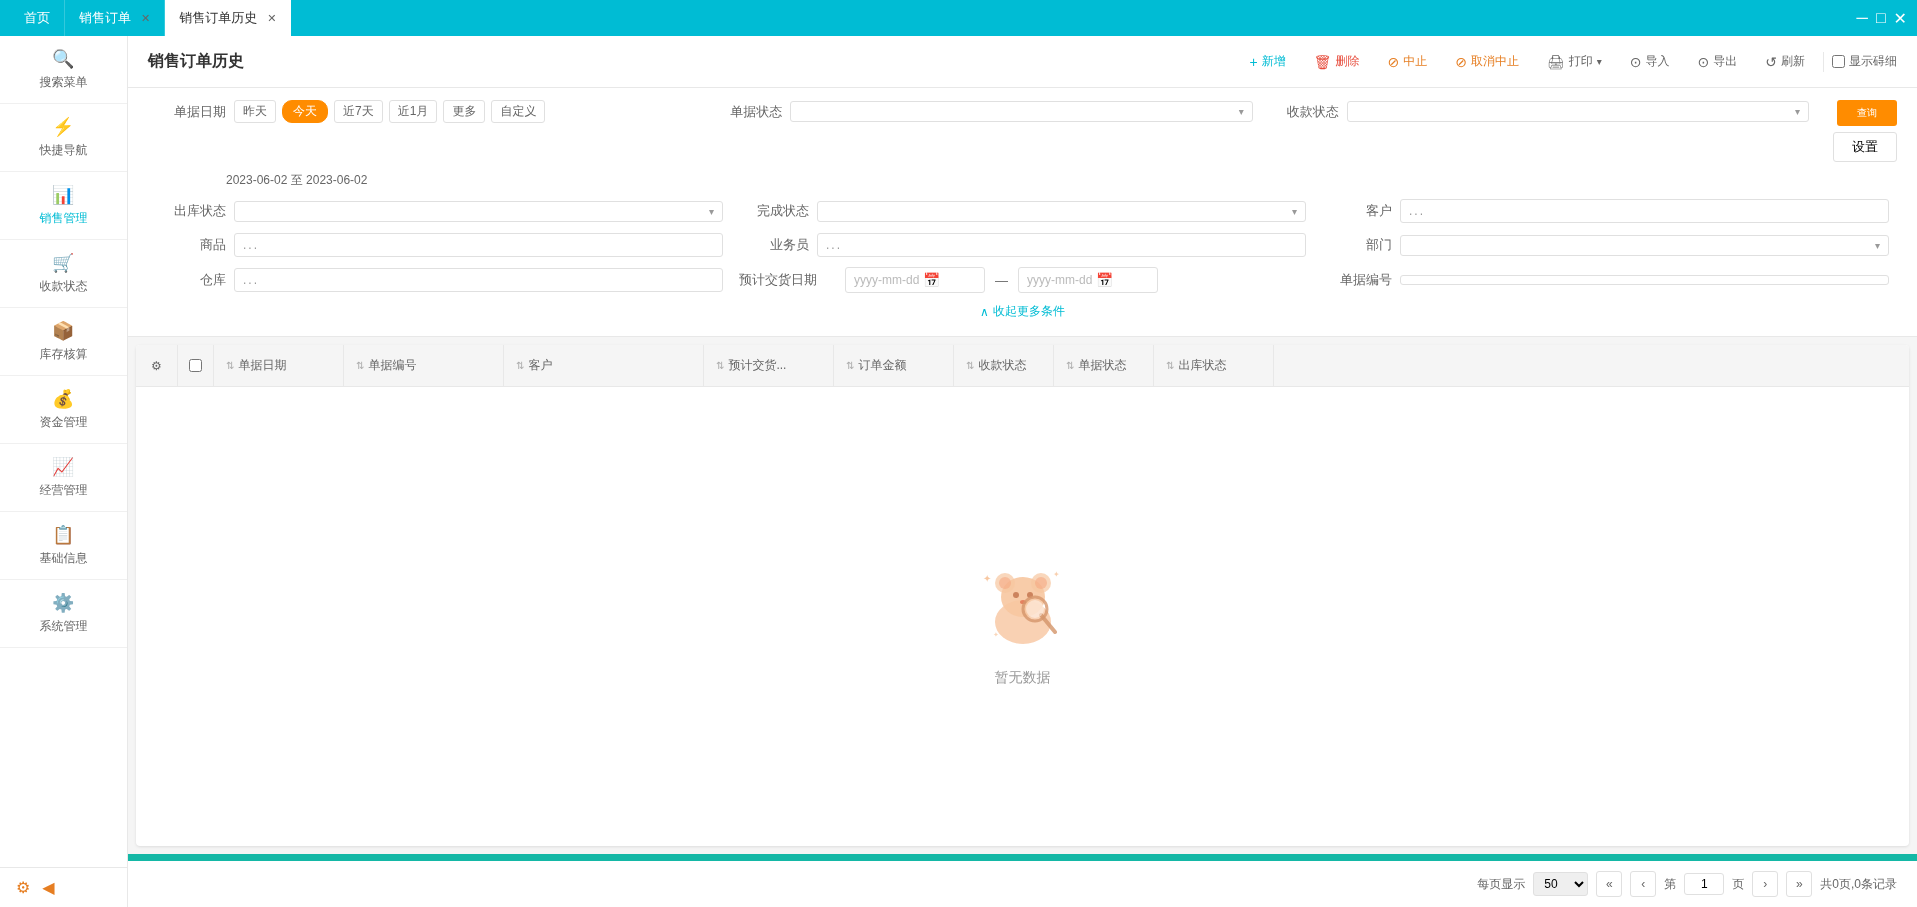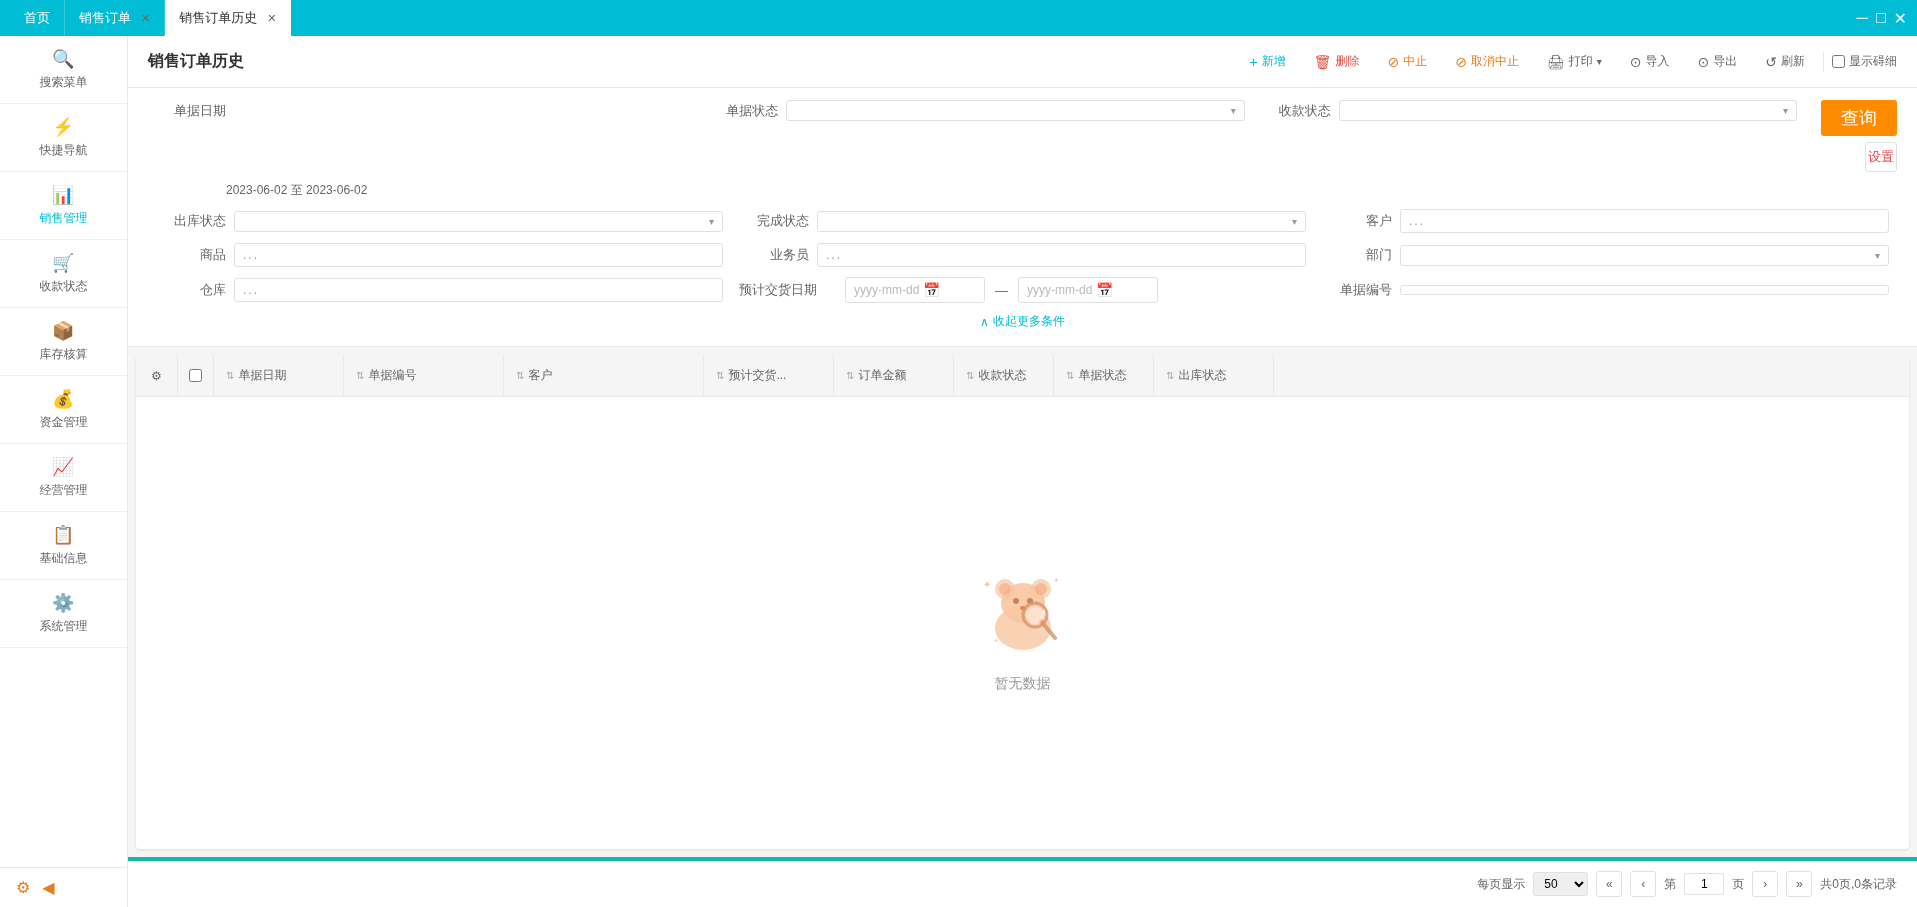--- a/index.html
+++ b/index.html
@@ -71,28 +71,28 @@
     .table-col.status2-col { width: 100px; }
     .table-col.stock-col { width: 120px; }
     .table-col.action-col { flex: 1; justify-content: flex-end; }
     .sort-icon { font-size: 10px; color: #aaa; }
 
     
     .empty-state { flex: 1; display: flex; flex-direction: column; align-items: center; justify-content: center; gap: 12px; padding: 40px; }
     .empty-text { font-size: 14px; color: #999; }
 
     
-    .pagination { background: white; border-top: 4px solid #14b8a6; padding: 10px 20px; display: flex; align-items: center; justify-content: flex-end; gap: 8px; flex-shrink: 0; font-size: 12px; color: #666; }
+    .pagination { background: white; border-top: 7px solid #14b8a6; padding: 10px 20px; display: flex; align-items: center; justify-content: flex-end; gap: 8px; flex-shrink: 0; font-size: 12px; color: #666; }
     .page-size-select { border: 1px solid #e0e0e0; border-radius: 3px; padding: 3px 6px; font-size: 12px; cursor: pointer; }
     .page-btn { width: 26px; height: 26px; border: 1px solid #e0e0e0; border-radius: 3px; background: white; cursor: pointer; display: flex; align-items: center; justify-content: center; font-size: 12px; color: #666; }
     .page-input { width: 40px; border: 1px solid #e0e0e0; border-radius: 3px; padding: 3px 6px; font-size: 12px; text-align: center; }
 
     
-    .query-btn { background: #ff8c00; color: white; border: none; border-radius: 3px; padding: 6px 20px; font-size: 18px; cursor: pointer; }
-    .set-btn { border: 1px solid #e0e0e0; background: white; color: #ef4444; border-radius: 3px; padding: 5px 2px; font-size: 13px; cursor: pointer; }
+    .query-btn { background: #ff8c00; color: white; border: none; border-radius: 3px; padding: 6px 20px; font-size: 10px; cursor: pointer; }
+    .set-btn { border: 1px solid #e0e0e0; background: white; color: #000000; border-radius: 3px; padding: 5px 18px; font-size: 13px; cursor: pointer; }
     .query-actions { display: flex; flex-direction: column; gap: 6px; align-items: flex-end; }
     .filter-cell { display: flex; align-items: center; gap: 8px; padding: 0 8px; }
   </style>
 </head>
 <body>
 
 <div class="top-bar">
   <div class="top-bar-tab home">
     <span>首页</span>
   </div>
@@ -203,20 +203,28 @@
       </div>
     </div>
 
     <div class="filter-section">
 
       <div style="display:flex; align-items:flex-start; gap:0; margin-bottom:10px;">
         <div style="flex:1; display:grid; grid-template-columns:1fr 1fr 1fr; gap:10px 0;">
 
           <div class="filter-cell">
             <span class="filter-label">单据日期</span>
+            <div class="date-filter">
+              <button class="date-btn">昨天</button>
+              <button class="date-btn active">今天</button>
+              <button class="date-btn">近7天</button>
+              <button class="date-btn">近1月</button>
+              <button class="date-btn">更多</button>
+              <button class="date-btn">自定义</button>
+            </div>
           </div>
 
           <div class="filter-cell">
             <span class="filter-label">单据状态</span>
             <div class="select-input" style="flex:1; min-width:0;">
               <span></span>
               <span class="chevron">▾</span>
             </div>
           </div>
 

